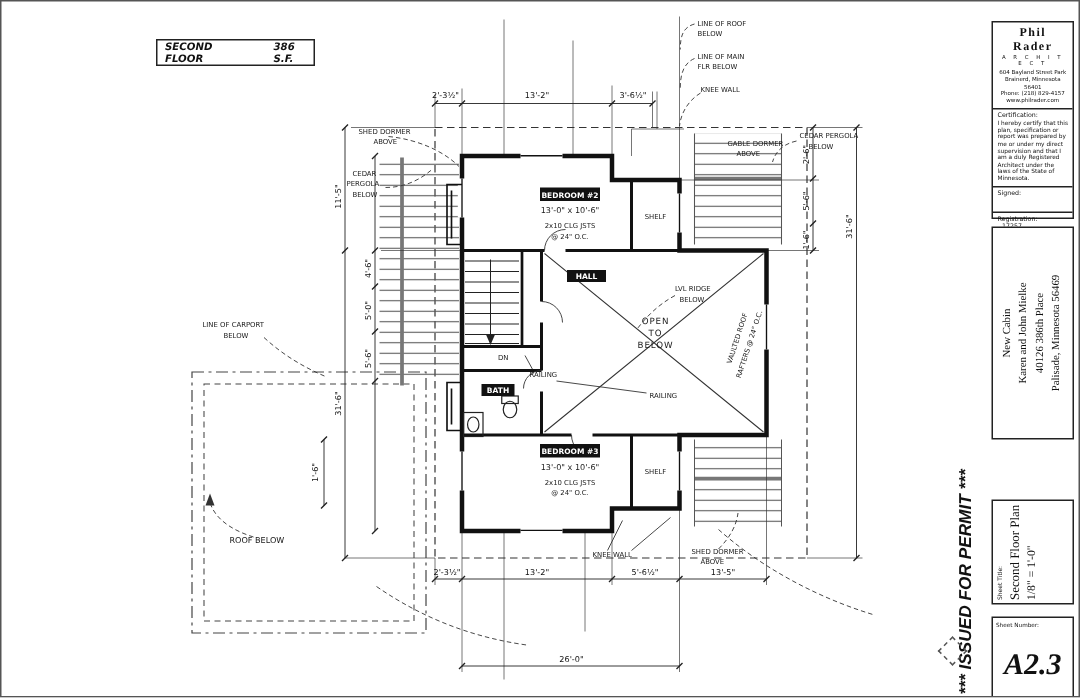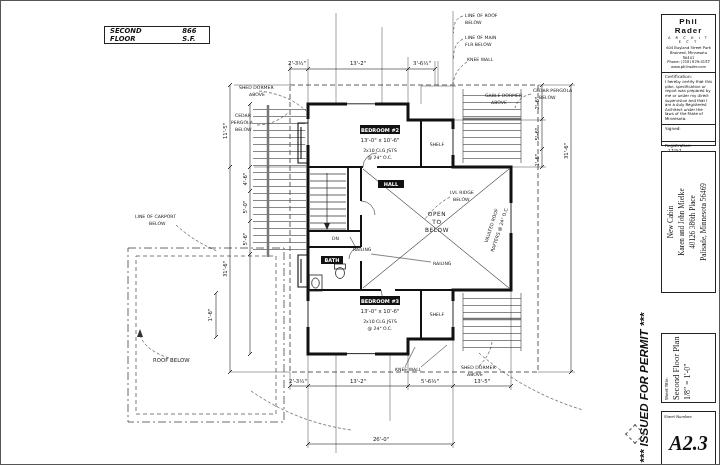--- a/index.html
+++ b/index.html
@@ -13,21 +13,21 @@
   .tw{font-size:5px;font-weight:bold;fill:#fff;}
   .open{font-size:5.8px;letter-spacing:.6px;}
 
   .floor-tag{position:absolute;left:103px;top:25px;width:106px;height:18px;border:1.3px solid #222;
     display:flex;justify-content:flex-end;align-items:center;padding:0 5px;box-sizing:border-box;
     font:italic 700 6.8px "DejaVu Sans",sans-serif;color:#111;background:#fff;gap:29px;}
   .stamp{position:absolute;left:637px;top:462px;width:132px;height:17px;transform:rotate(-90deg);
     transform-origin:0 0;font:italic 700 11.5px "Liberation Sans",sans-serif;color:#111;white-space:nowrap;}
   .box{position:absolute;background:#fff;border:1.2px solid #222;box-sizing:border-box;}
   .box-a{left:660px;top:13px;width:55px;height:132px;padding:2px 3px;font-size:4px;color:#111;}
-  .firm-name{font-family:Liberation Sans, sans-serif;font-weight:700;font-size:8px;letter-spacing:1px;text-align:center;}
+  .firm-name{font-family:Liberation Serif, serif;font-weight:700;font-size:8px;letter-spacing:1px;text-align:center;}
   .firm-sub{font-size:3.6px;letter-spacing:2px;text-align:center;margin:1px 0 2px;}
   .addr{font-size:3.7px;text-align:center;line-height:1.3;}
   .sec{border-top:1px solid #222;margin:2px -3px 0;padding:1px 3px 0;}
   .lbl{font-size:4.2px;display:block;}
   .val{font-size:4.2px;display:block;padding-left:3px;}
   .cert-p{font-size:3.9px;line-height:1.18;margin:1px 0 0;text-align:left;}
   .signed-gap{height:8px;}
   .box-b{left:660px;top:150px;width:55px;height:142px;}
   .rot{position:absolute;transform:rotate(-90deg);transform-origin:0 0;}
   .proj{left:662px;top:290px;width:138px;height:50px;display:flex;flex-direction:column;
@@ -237,21 +237,21 @@
   <text class="dim" x="226" y="268" text-anchor="middle" transform="rotate(-90 226 268)">31'-6"</text>
   <text class="dim" x="538" y="102" text-anchor="middle" transform="rotate(-90 538 102)">2'-6"</text>
   <text class="dim" x="538" y="133" text-anchor="middle" transform="rotate(-90 538 133)">5'-6"</text>
   <text class="dim" x="538" y="159" text-anchor="middle" transform="rotate(-90 538 159)">1'-6"</text>
   <text class="dim" x="567" y="150" text-anchor="middle" transform="rotate(-90 567 150)">31'-6"</text>
   <text class="dim" x="211" y="314" text-anchor="middle" transform="rotate(-90 211 314)">1'-6"</text>
 </svg>
 
 <div class="floor-tag">
   <span>SECOND FLOOR</span>
-  <span>866 S.F.</span>
+  <span>386 S.F.</span>
 </div>
 
 <div class="stamp">*** ISSUED FOR PERMIT ***</div>
 
 <div class="box box-a">
   <div class="firm-name">Phil Rader</div>
   <div class="firm-sub">A R C H I T E C T</div>
   <div class="addr">604 Bayland Street Park</div>
   <div class="addr">Brainerd, Minnesota 56401</div>
   <div class="addr">Phone: (218) 829-4157</div>

